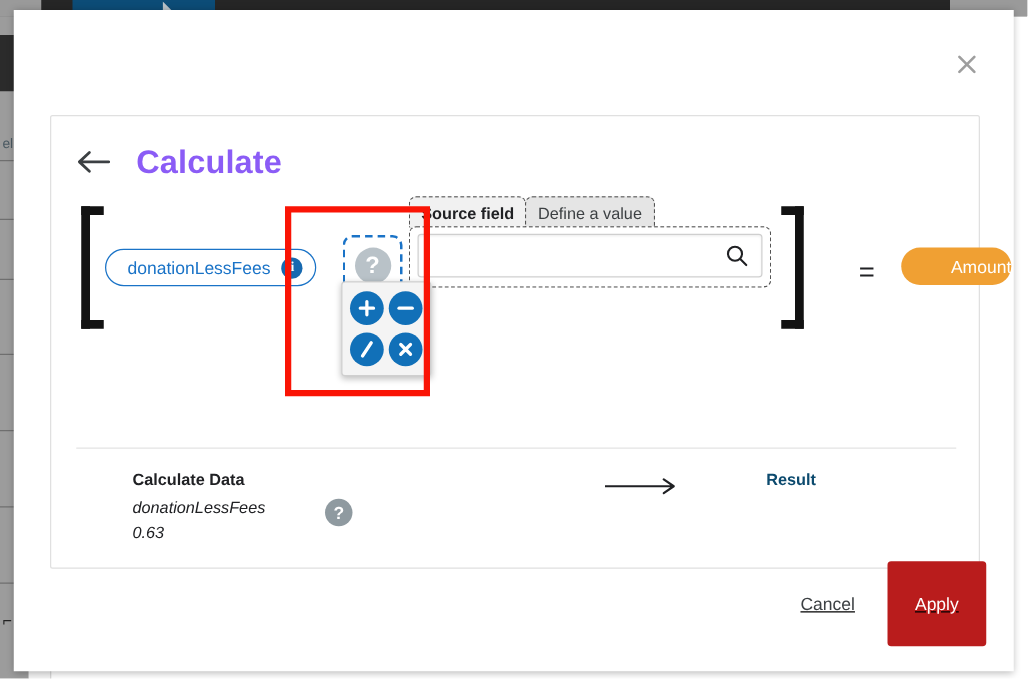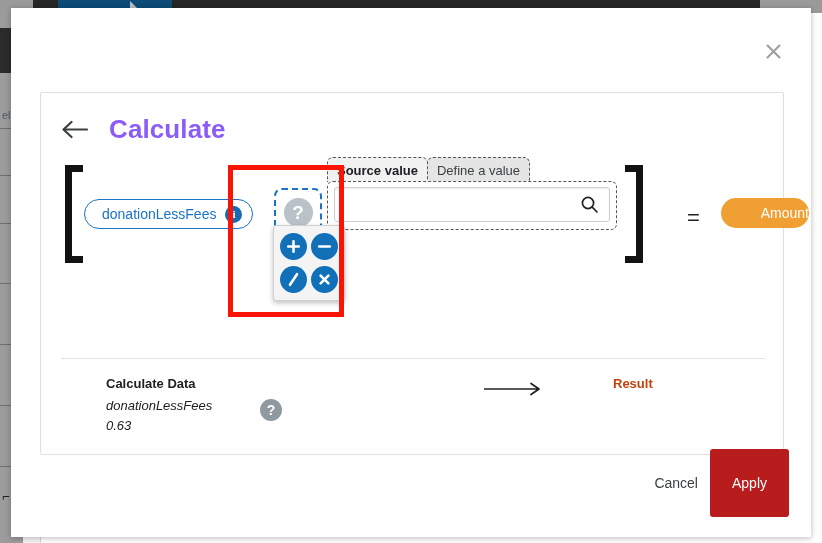--- a/index.html
+++ b/index.html
@@ -427,30 +427,32 @@
     position: absolute;
     left: 443px; top: 6px;
     color: #202124;
     display: flex;
   }
   .result-title {
     position: absolute;
     left: 572px; top: 0;
     font-size: 13px;
     font-weight: bold;
-    color: #c2410c;
+    color: #0c4a6e;
   }
 
   
   .footer {
     position: absolute;
     right: 22px;
     bottom: 20px;
     display: flex;
     align-items: center;
+    gap: 14px;
+    text-decoration: underline;
   }
   .btn-cancel {
     background: none;
     border: none;
     font-size: 14px;
     color: #3c4043;
     font-family: "Liberation Sans", sans-serif;
     padding: 9px 12px;
     cursor: pointer;
   }
@@ -544,21 +546,21 @@
           <div class="op-btn">
             <svg width="15" height="15" viewBox="0 0 15 15" aria-hidden="true">
               <path d="M3.6 3.6 L11.4 11.4 M11.4 3.6 L3.6 11.4" stroke="#fff" stroke-width="2.6" stroke-linecap="round"></path>
             </svg>
           </div>
         </div>
 
         <div class="value-block">
           <div class="tabs">
             <div class="tab active">
-              <span>Source value</span>
+              <span>Source field</span>
             </div>
             <div class="tab inactive">
               <span>Define a value</span>
             </div>
           </div>
           <div class="search-wrap">
             <div class="search-field">
               <input class="search-input" type="text" placeholder="" style="">
               <span class="search-icon">
                 <svg width="19" height="19" viewBox="0 0 19 19" aria-hidden="true">

